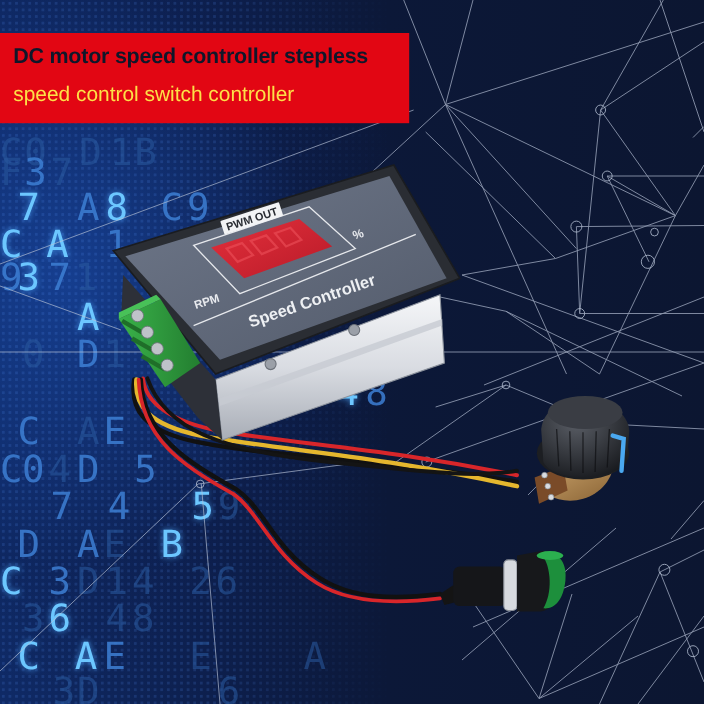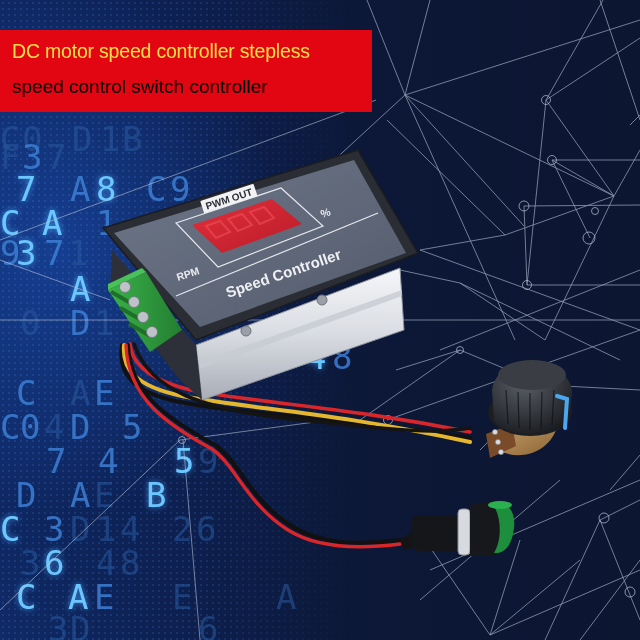--- a/index.html
+++ b/index.html
@@ -15,22 +15,22 @@
     -webkit-mask-image: linear-gradient(90deg, #000 55%, transparent 100%);
     mask-image: linear-gradient(90deg, #000 55%, transparent 100%);
   }
   .hexchars { position: absolute; left: 0; top: 0; width: 640px; height: 640px; }
   .hc { position: absolute; font-family: "DejaVu Sans Mono", monospace; font-size: 34px; line-height: 1; }
   .hc.b { color: #6cc7ff; text-shadow: 0 0 6px rgba(80,170,255,0.8); }
   .hc.m { color: #3d7fd4; opacity: 0.85; }
   .hc.d { color: #2a5aa0; opacity: 0.55; }
   .network { position: absolute; left: 0; top: 0; }
   .banner { position: absolute; left: 0; top: 30px; width: 372px; height: 82px; background: #e20613; }
-  .banner-title { position: absolute; left: 12px; top: 10px; color: #fde047; font-weight: normal; font-size: 19.5px; letter-spacing: -0.2px; white-space: nowrap; }
-  .banner-sub { position: absolute; left: 12px; top: 46px; color: #000000; font-size: 19px; white-space: nowrap; }
+  .banner-title { position: absolute; left: 12px; top: 10px; color: #0f172a; font-weight: bold; font-size: 19.5px; letter-spacing: -0.2px; white-space: nowrap; }
+  .banner-sub { position: absolute; left: 12px; top: 46px; color: #fde047; font-size: 19px; white-space: nowrap; }
   .device { position: absolute; left: 0; top: 0; width: 640px; height: 640px; }
   .label-text { font-family: "Liberation Sans", sans-serif; font-weight: bold; }
 </style>
 </head>
 <body>
 
 <div class="scene">
 
   <div class="hexgrid"></div>
 

